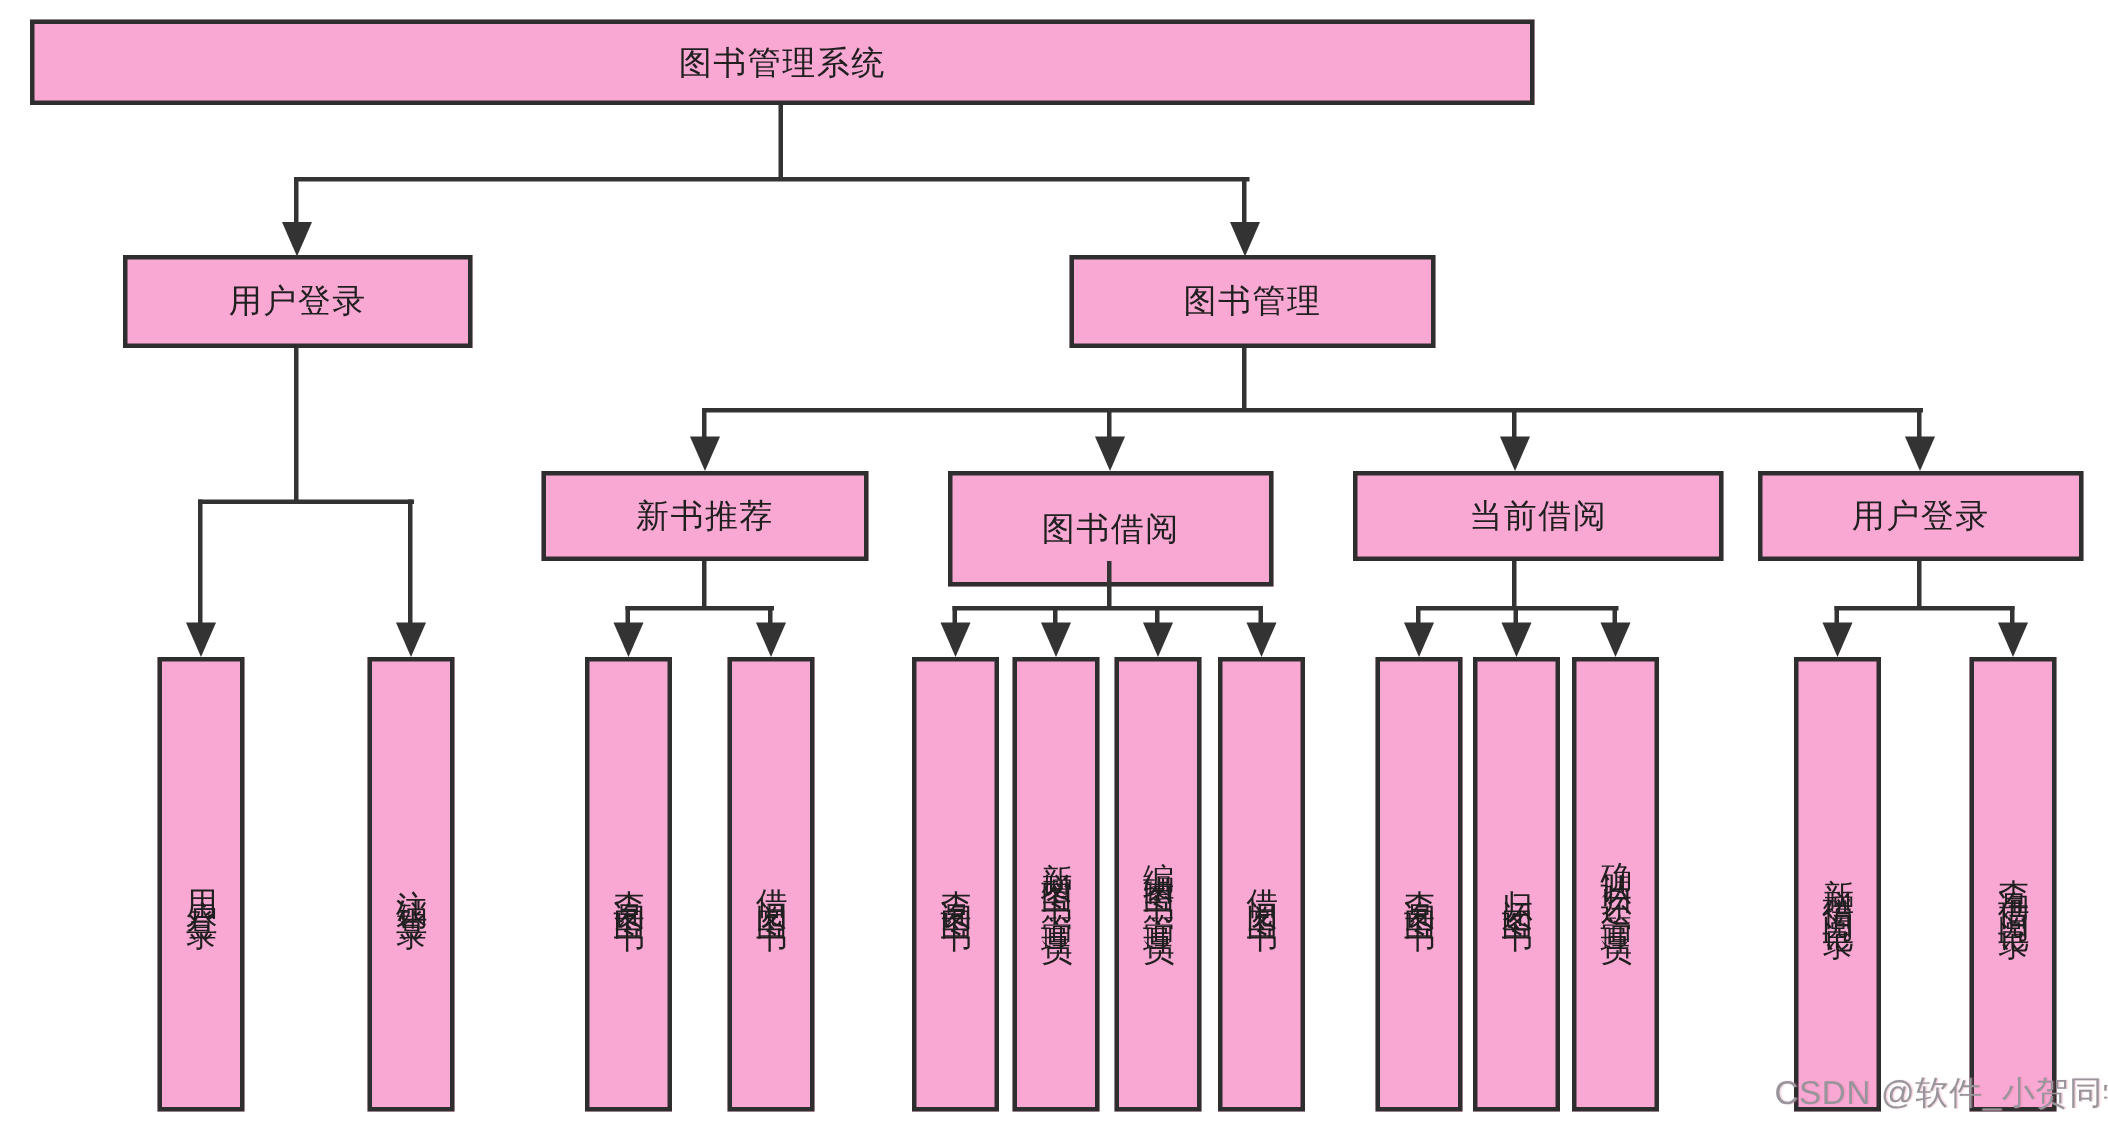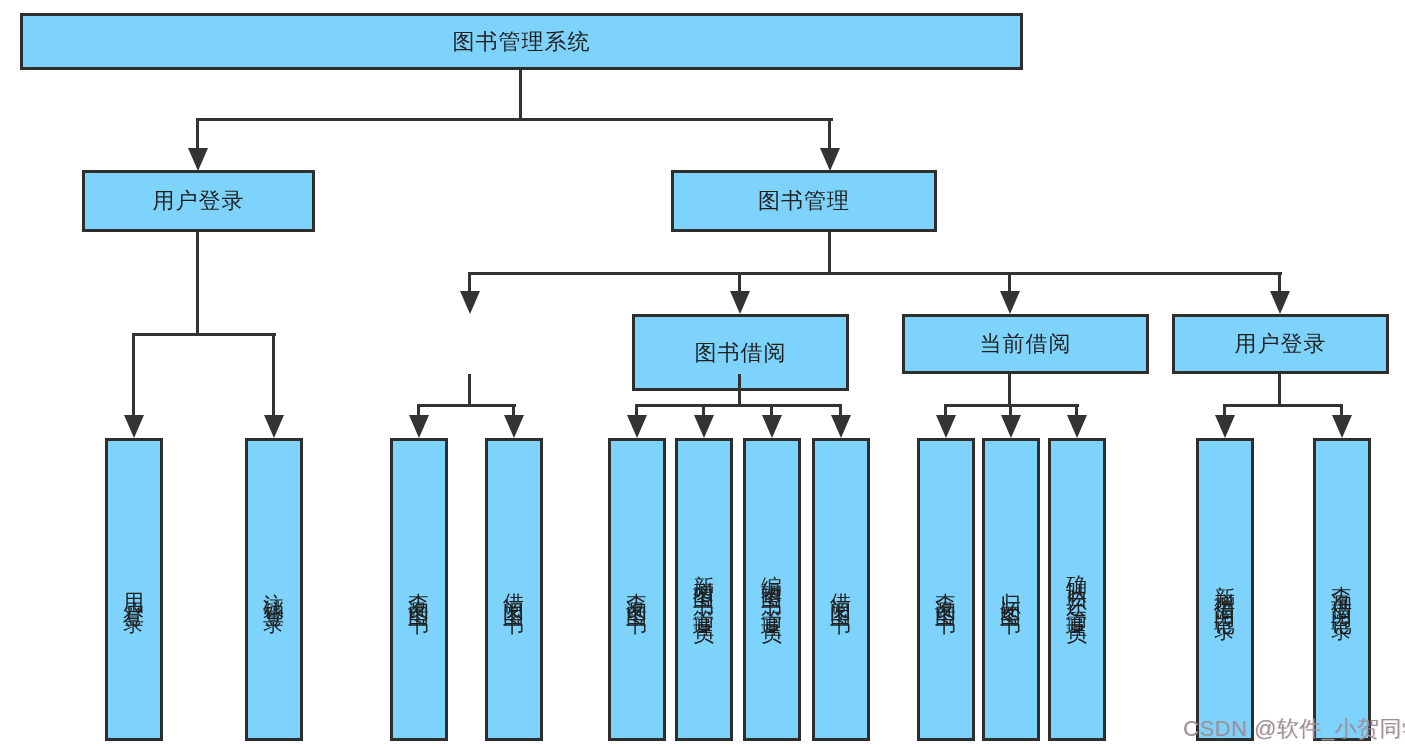--- a/index.html
+++ b/index.html
@@ -1,39 +1,40 @@
 <!DOCTYPE html>
 <html><head>
 <meta charset="utf-8">
 <style>
   html,body{margin:0;padding:0;background:#fff;}
   .canvas{position:relative;width:1405px;height:747px;background:#fff;overflow:hidden;
           font-family:"Liberation Sans","DejaVu Sans",sans-serif;}
-  .box{position:absolute;box-sizing:border-box;border:3px solid #2e2e2e;background:#7dd3fc;
+  .box{position:absolute;box-sizing:border-box;border:3px solid #2e2e2e;background:#f9a8d4;
        display:flex;align-items:center;justify-content:center;color:#1f1f1f;}
   .h{font-size:22px;letter-spacing:1px;white-space:nowrap;}
   .v{writing-mode:vertical-rl;text-orientation:mixed;font-size:21px;letter-spacing:7px;line-height:1;}
   .line{position:absolute;background:#333333;}
   .arr{position:absolute;width:0;height:0;
        border-left:10px solid transparent;border-right:10px solid transparent;
        border-top:23px solid #333333;}
   .watermark{position:absolute;left:1183px;top:714px;font-size:22px;color:#97959b;
              letter-spacing:0.5px;white-space:nowrap;
              text-shadow:1px 0 1px rgba(228,120,150,0.35);}
 </style>
 </head>
 <body>
 
 <div class="canvas">
 
   <div class="box h" style="left:20px;top:13px;width:1003px;height:57px">图书管理系统</div>
 
   <div class="box h" style="left:82px;top:170px;width:233px;height:62px">用户登录</div>
-  <div class="box h" style="left:671px;top:170px;width:266px;height:62px">图书管理</div>
+  <div class="box h" style="left:713px;top:170px;width:244px;height:62px">图书管理</div>
 
+  <div class="box h" style="left:361px;top:314px;width:218px;height:60px">新书推荐</div>
   <div class="box h" style="left:632px;top:314px;width:217px;height:77px">图书借阅</div>
   <div class="box h" style="left:902px;top:314px;width:247px;height:60px">当前借阅</div>
   <div class="box h" style="left:1172px;top:314px;width:217px;height:60px">用户登录</div>
 
   <div class="box v" style="left:105px;top:438px;width:58px;height:303px">用户登录</div>
   <div class="box v" style="left:245px;top:438px;width:58px;height:303px">注销登录</div>
 
   <div class="box v" style="left:390px;top:438px;width:58px;height:303px">查询图书</div>
   <div class="box v" style="left:485px;top:438px;width:58px;height:303px">借阅图书</div>
 

